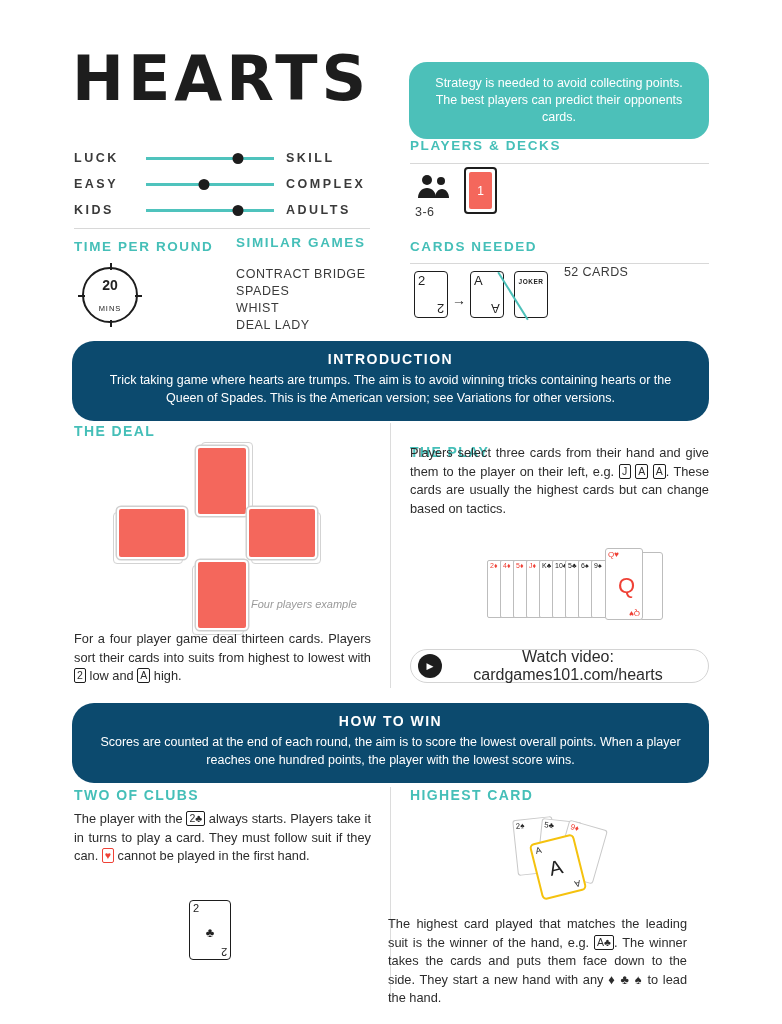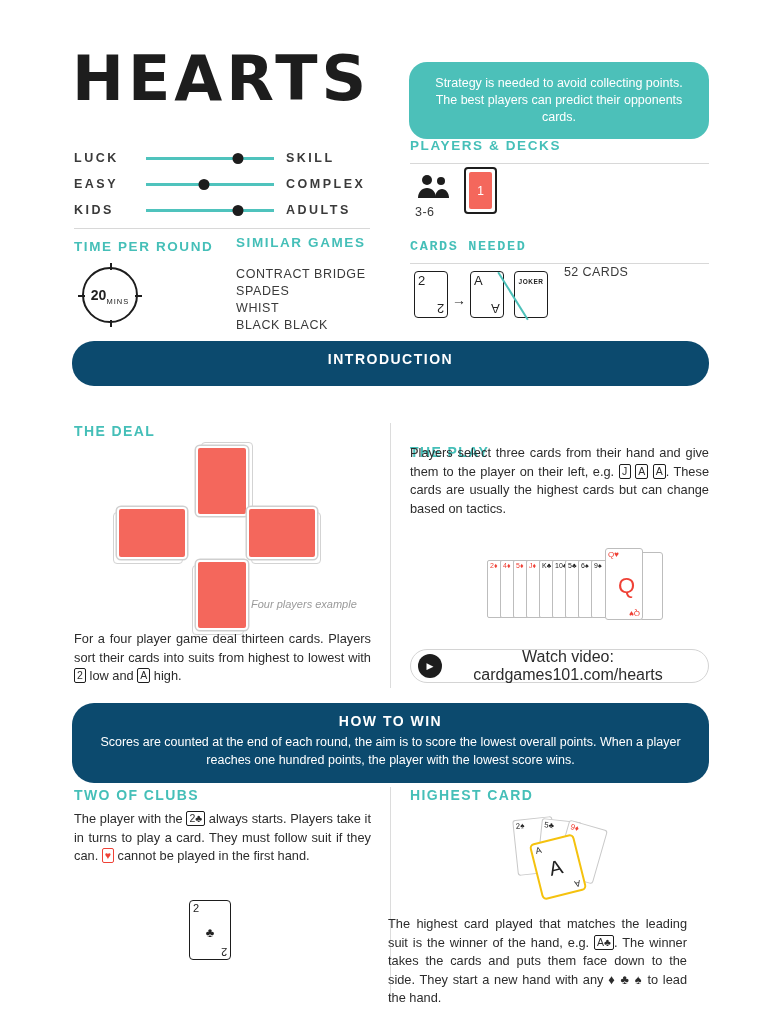--- a/index.html
+++ b/index.html
@@ -80,21 +80,21 @@
   }
 
   .time-per-round { position: absolute; left: 74px; top: 239px; }
   .clock {
     position: absolute;
     left: 82px; top: 267px;
     width: 56px; height: 56px;
     border: 2px solid #1d1d1d;
     border-radius: 50%;
     display: flex;
-    flex-direction: row;
+    flex-direction: column;
     align-items: center;
     justify-content: center;
   }
   .clock .num { font-size: 14px; font-weight: bold; line-height: 1; }
   .clock .unit { font-size: 7.5px; letter-spacing: 1px; margin-top: 12px; }
   .clock::before, .clock::after {
     content: "";
     position: absolute;
     background: #1d1d1d;
   }
@@ -152,21 +152,21 @@
   }
   .deck-card-inner {
     width: 100%; height: 100%;
     background: #f4675c;
     border-radius: 2px;
     color: #fff;
     font-size: 12px;
     display: flex; align-items: center; justify-content: center;
   }
 
-  .cards-needed { position: absolute; left: 410px; top: 239px; font-family: Liberation Mono, monospace; }
+  .cards-needed { position: absolute; left: 410px; top: 239px; }
   .hr-right-2 {
     position: absolute; left: 410px; top: 263px; width: 299px; height: 1px; background: #d8d8d8;
   }
   .mini-card {
     position: absolute;
     width: 34px; height: 47px;
     border: 1.6px solid #1d1d1d;
     border-radius: 4px;
     background: #fff;
   }
@@ -420,21 +420,21 @@
     <span class="clock-tick-b"></span>
     <span class="num">20</span>
     <span class="unit">MINS</span>
   </div>
 
   <div class="sec-head similar">SIMILAR GAMES</div>
   <div class="similar-list">
     <div>CONTRACT BRIDGE</div>
     <div>SPADES</div>
     <div>WHIST</div>
-    <div>BLACK BLACK</div>
+    <div>DEAL LADY</div>
   </div>
 
   <div class="callout">Strategy is needed to avoid collecting points. The best players can predict their opponents cards.</div>
 
   <div class="sec-head players-decks">PLAYERS &amp; DECKS</div>
   <div class="hr-right-1"></div>
   <div class="people-icon">
     <svg width="40" height="30" viewBox="0 0 40 30">
       <circle cx="13" cy="8" r="5" fill="#1d1d1d"></circle>
       <circle cx="27" cy="9" r="4" fill="#1d1d1d"></circle>
@@ -459,20 +459,21 @@
     <span class="br">A</span>
   </div>
   <div class="mini-card card-J">
     <span class="joker-text">JOKER</span>
   </div>
   <div class="strike"></div>
   <div class="cards-total">52 CARDS</div>
 
   <div class="banner" id="intro-banner">
     <div class="bt">INTRODUCTION</div>
+    <div class="bb">Trick taking game where hearts are trumps. The aim is to avoid winning tricks containing hearts or the Queen of Spades. This is the American version; see Variations for other versions.</div>
   </div>
 
   <div class="col-head" id="deal-head">THE DEAL</div>
   <div class="vdiv"></div>
 
   <div class="shadow-card sc1"></div>
   <div class="shadow-card sc2"></div>
   <div class="shadow-card sc3"></div>
   <div class="shadow-card sc4"></div>
   <div class="card-back cb-top"></div>

